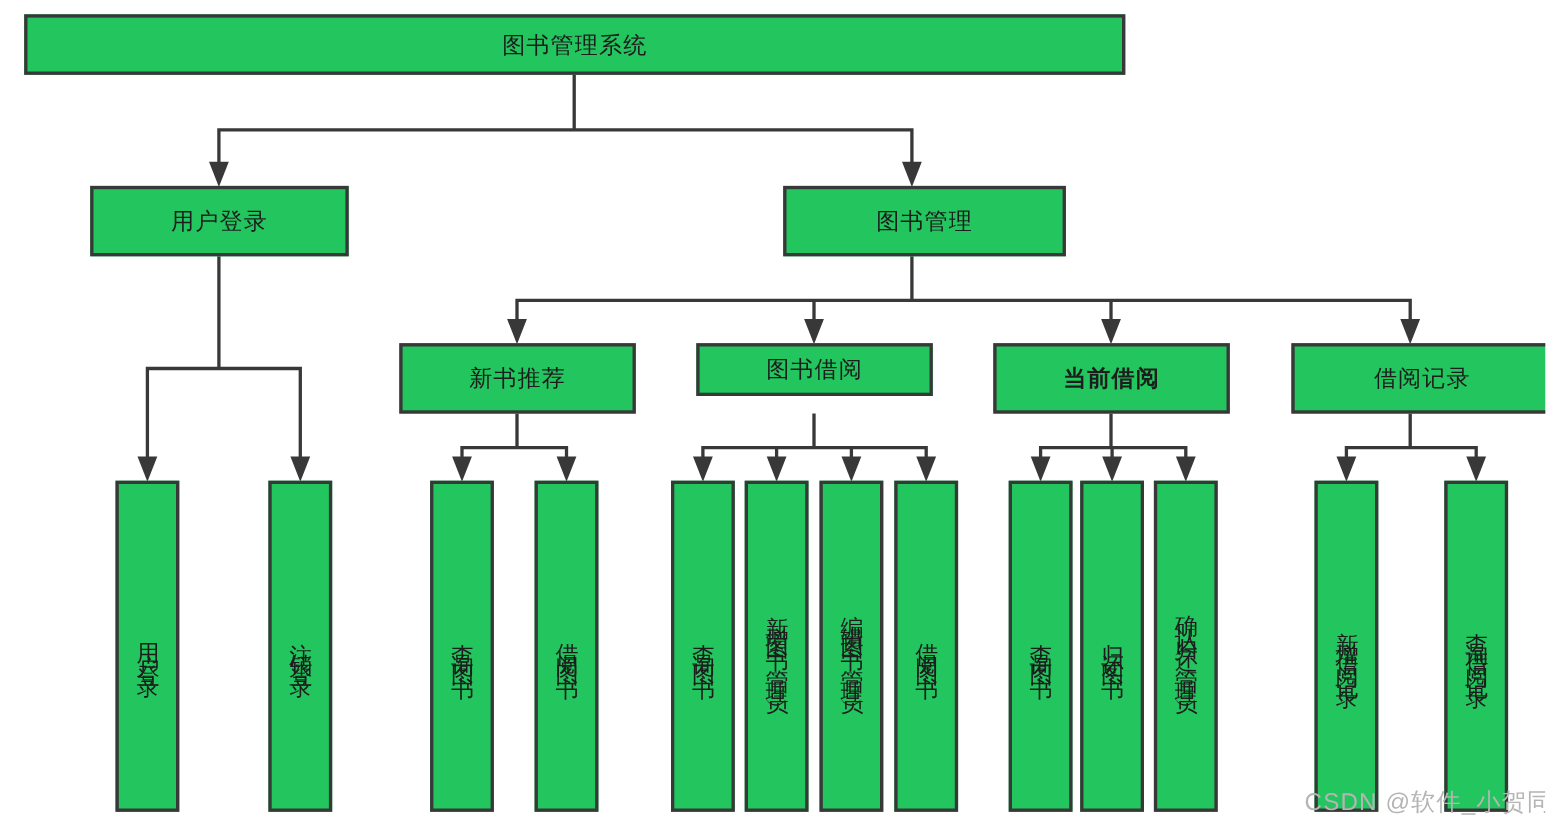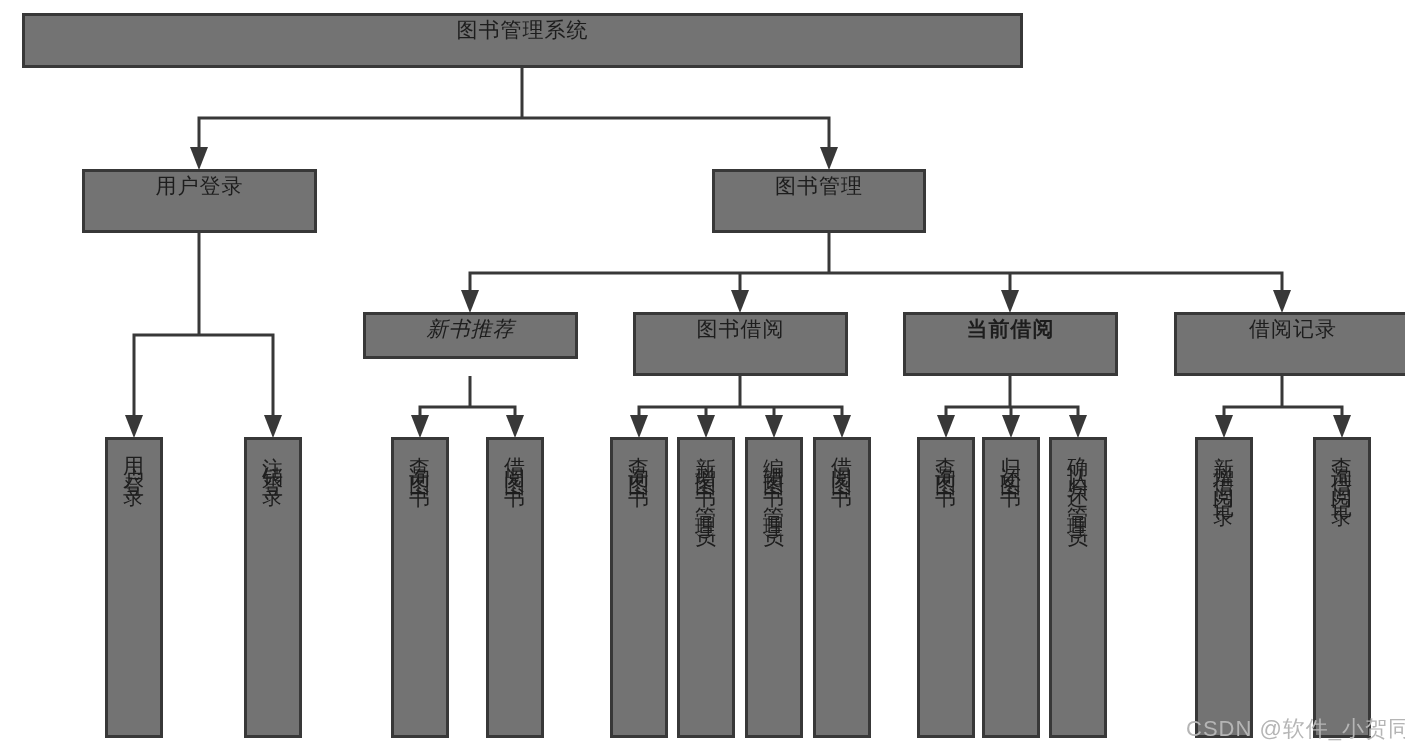--- a/index.html
+++ b/index.html
@@ -2,22 +2,22 @@
 <html><head>
 <meta charset="utf-8">
 <style>
   html,body{margin:0;padding:0;background:#fff;}
   .stage{
     position:relative;width:1405px;height:747px;background:#ffffff;
     font-family:"Liberation Sans","DejaVu Sans",sans-serif;overflow:hidden;
   }
   .connectors{position:absolute;left:0;top:0;z-index:0;}
   .node{
-    position:absolute;box-sizing:border-box;border:3px solid #383838;background:#737373;
-    display:flex;align-items:flex-start;justify-content:center;
+    position:absolute;box-sizing:border-box;border:3px solid #383838;background:#22c55e;
+    display:flex;align-items:center;justify-content:center;
     color:#1d1d1d;font-size:21px;letter-spacing:1px;z-index:1;
   }
   .leaf .label{
     writing-mode:vertical-rl;text-orientation:mixed;
     letter-spacing:10px;line-height:1;white-space:nowrap;
   }
   .watermark{
     position:absolute;left:1186px;top:714px;z-index:2;
     color:#b5b5b5;font-size:22px;letter-spacing:1px;white-space:nowrap;
   }
@@ -85,28 +85,28 @@
     </g>
   </svg>
 
   <div class="node" style="left:22px;top:13px;width:1001px;height:55px;">
     <span class="label">图书管理系统</span>
   </div>
 
   <div class="node" style="left:82px;top:169px;width:235px;height:64px;">
     <span class="label">用户登录</span>
   </div>
-  <div class="node" style="left:712px;top:169px;width:214px;height:64px;">
+  <div class="node" style="left:712px;top:169px;width:257px;height:64px;">
     <span class="label">图书管理</span>
   </div>
 
-  <div class="node" style="left:363px;top:312px;width:215px;height:47px;font-style:italic;">
+  <div class="node" style="left:363px;top:312px;width:215px;height:64px;">
     <span class="label">新书推荐</span>
   </div>
-  <div class="node" style="left:633px;top:312px;width:215px;height:64px;">
+  <div class="node" style="left:633px;top:312px;width:215px;height:48px;">
     <span class="label">图书借阅</span>
   </div>
   <div class="node" style="left:903px;top:312px;width:215px;height:64px;font-weight:bold;">
     <span class="label">当前借阅</span>
   </div>
   <div class="node" style="left:1174px;top:312px;width:238px;height:64px;">
     <span class="label">借阅记录</span>
   </div>
 
   <div class="node leaf" style="left:105px;top:437px;width:58px;height:301px;">

